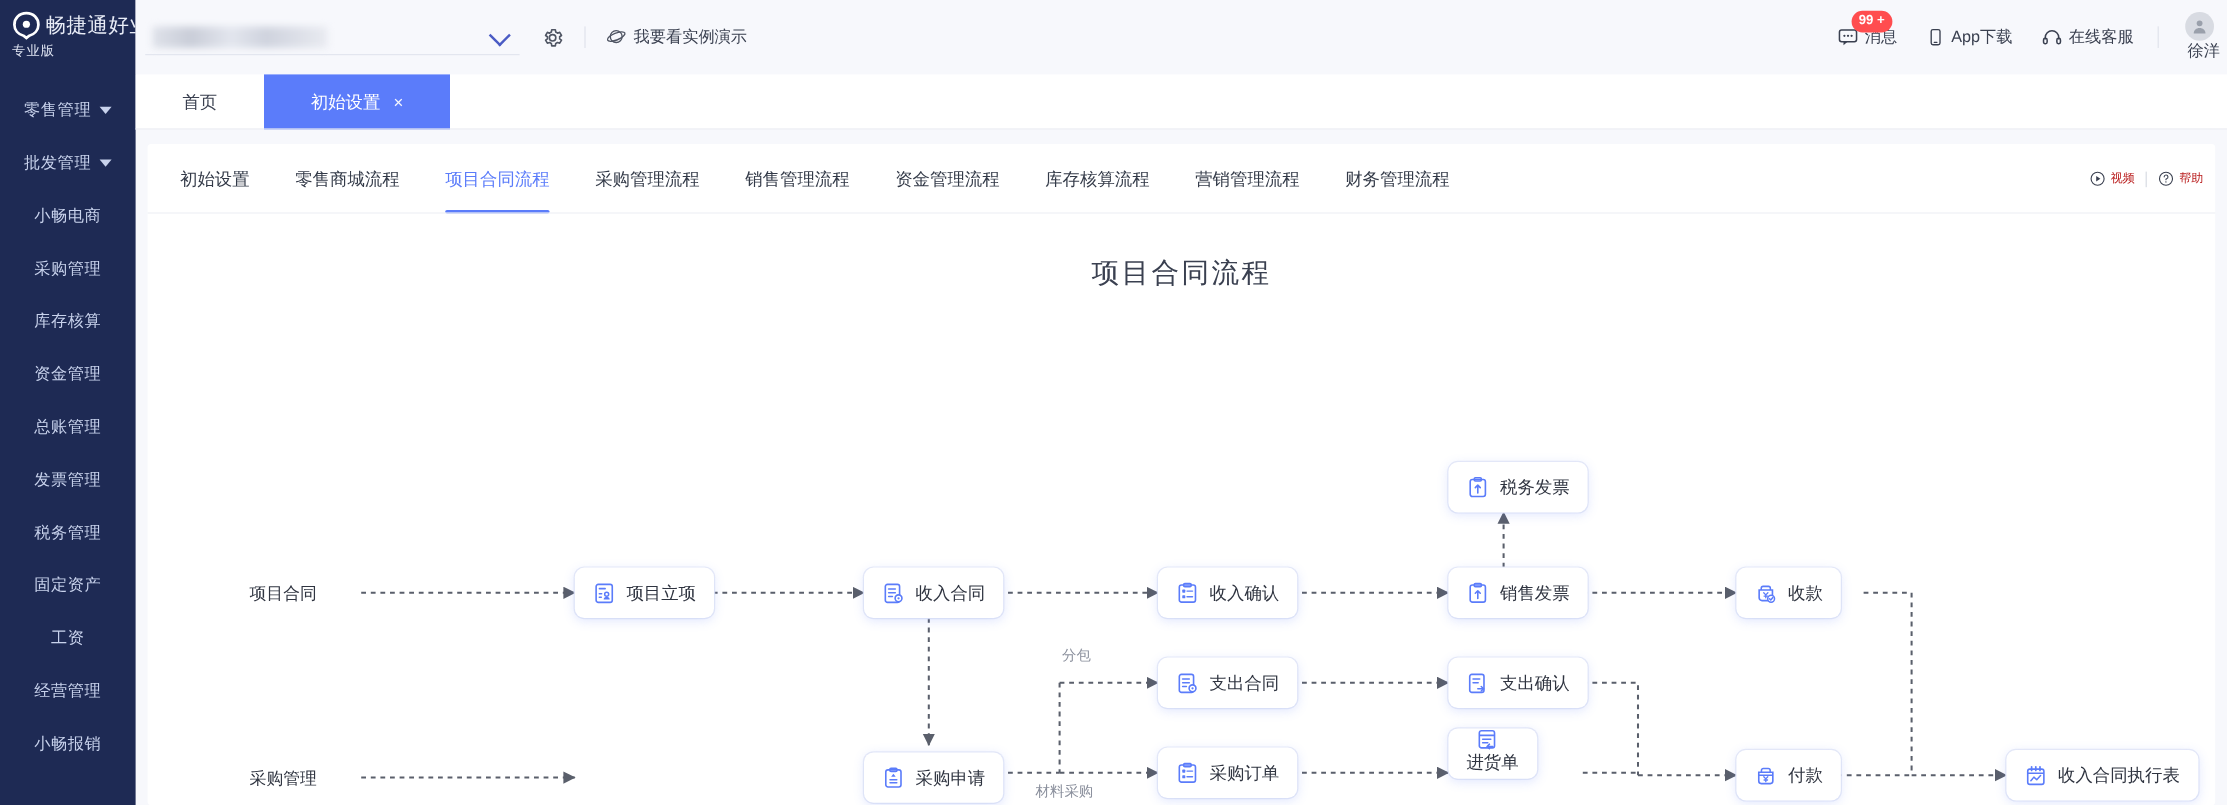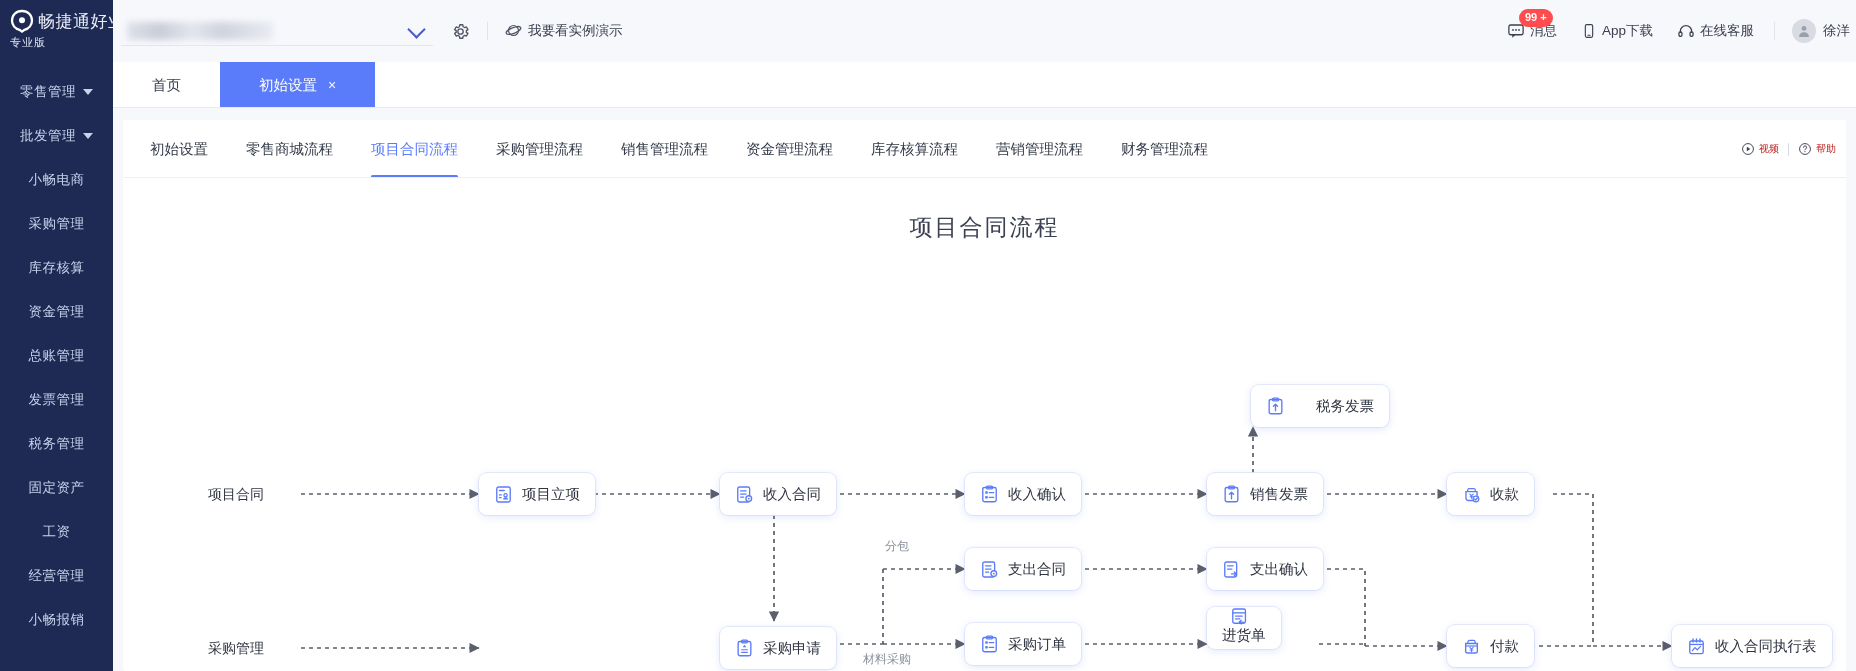--- a/index.html
+++ b/index.html
@@ -274,21 +274,21 @@
         <svg width="18" height="18" viewBox="0 0 24 24">
           <path d="M4.5 14.5v-2.2a7.5 7.5 0 0 1 15 0v2.2" fill="none" stroke="#3a4050" stroke-width="1.7"></path>
           <rect x="2.6" y="13.2" width="4" height="6" rx="1.8" fill="none" stroke="#3a4050" stroke-width="1.7"></rect>
           <rect x="17.4" y="13.2" width="4" height="6" rx="1.8" fill="none" stroke="#3a4050" stroke-width="1.7"></rect>
         </svg>
         <span class="t">在线客服</span>
       </div>
 
       <div class="divider-v" style="margin-left:20px;"></div>
 
-      <div class="tr-item" style="margin-left:0;">
+      <div class="tr-item" style="margin-left:0;flex-direction:column;">
         <span class="avatar">
           <svg width="16" height="16" viewBox="0 0 24 24">
             <circle cx="12" cy="8.2" r="3.6" fill="#9aa0ab"></circle>
             <path d="M4.6 21c0-4.3 3.3-7 7.4-7s7.4 2.7 7.4 7z" fill="#9aa0ab"></path>
           </svg>
         </span>
         <span class="username">徐洋</span>
       </div>
     </div>
   </div>
@@ -453,21 +453,21 @@
 
       <div class="node" style="left:1084px;top:222px;">
         <svg class="nico" viewBox="0 0 24 24">
           <rect x="4" y="3.2" width="16" height="18" rx="2.3" fill="none" stroke="#5b7cfa" stroke-width="1.7"></rect>
           <rect x="8.2" y="1.5" width="7.6" height="3.4" rx="1.3" fill="none" stroke="#5b7cfa" stroke-width="1.6"></rect>
           <path d="M12 17.4 L12 9.2 M12 9.2 L9.4 11.8 M12 9.2 L14.6 11.8" fill="none" stroke="#5b7cfa" stroke-width="1.7" stroke-linecap="round" stroke-linejoin="round"></path>
         </svg>
         <span>销售发票</span>
       </div>
 
-      <div class="node" style="left:1128px;top:134px;gap:22px;">
+      <div class="node" style="left:1084px;top:134px;">
         <svg class="nico" viewBox="0 0 24 24">
           <rect x="4" y="3.2" width="16" height="18" rx="2.3" fill="none" stroke="#5b7cfa" stroke-width="1.7"></rect>
           <rect x="8.2" y="1.5" width="7.6" height="3.4" rx="1.3" fill="none" stroke="#5b7cfa" stroke-width="1.6"></rect>
           <path d="M12 17.4 L12 9.2 M12 9.2 L9.4 11.8 M12 9.2 L14.6 11.8" fill="none" stroke="#5b7cfa" stroke-width="1.7" stroke-linecap="round" stroke-linejoin="round"></path>
         </svg>
         <span>税务发票</span>
       </div>
 
       <div class="node" style="left:1324px;top:222px;">
         <svg class="nico" viewBox="0 0 24 24">

